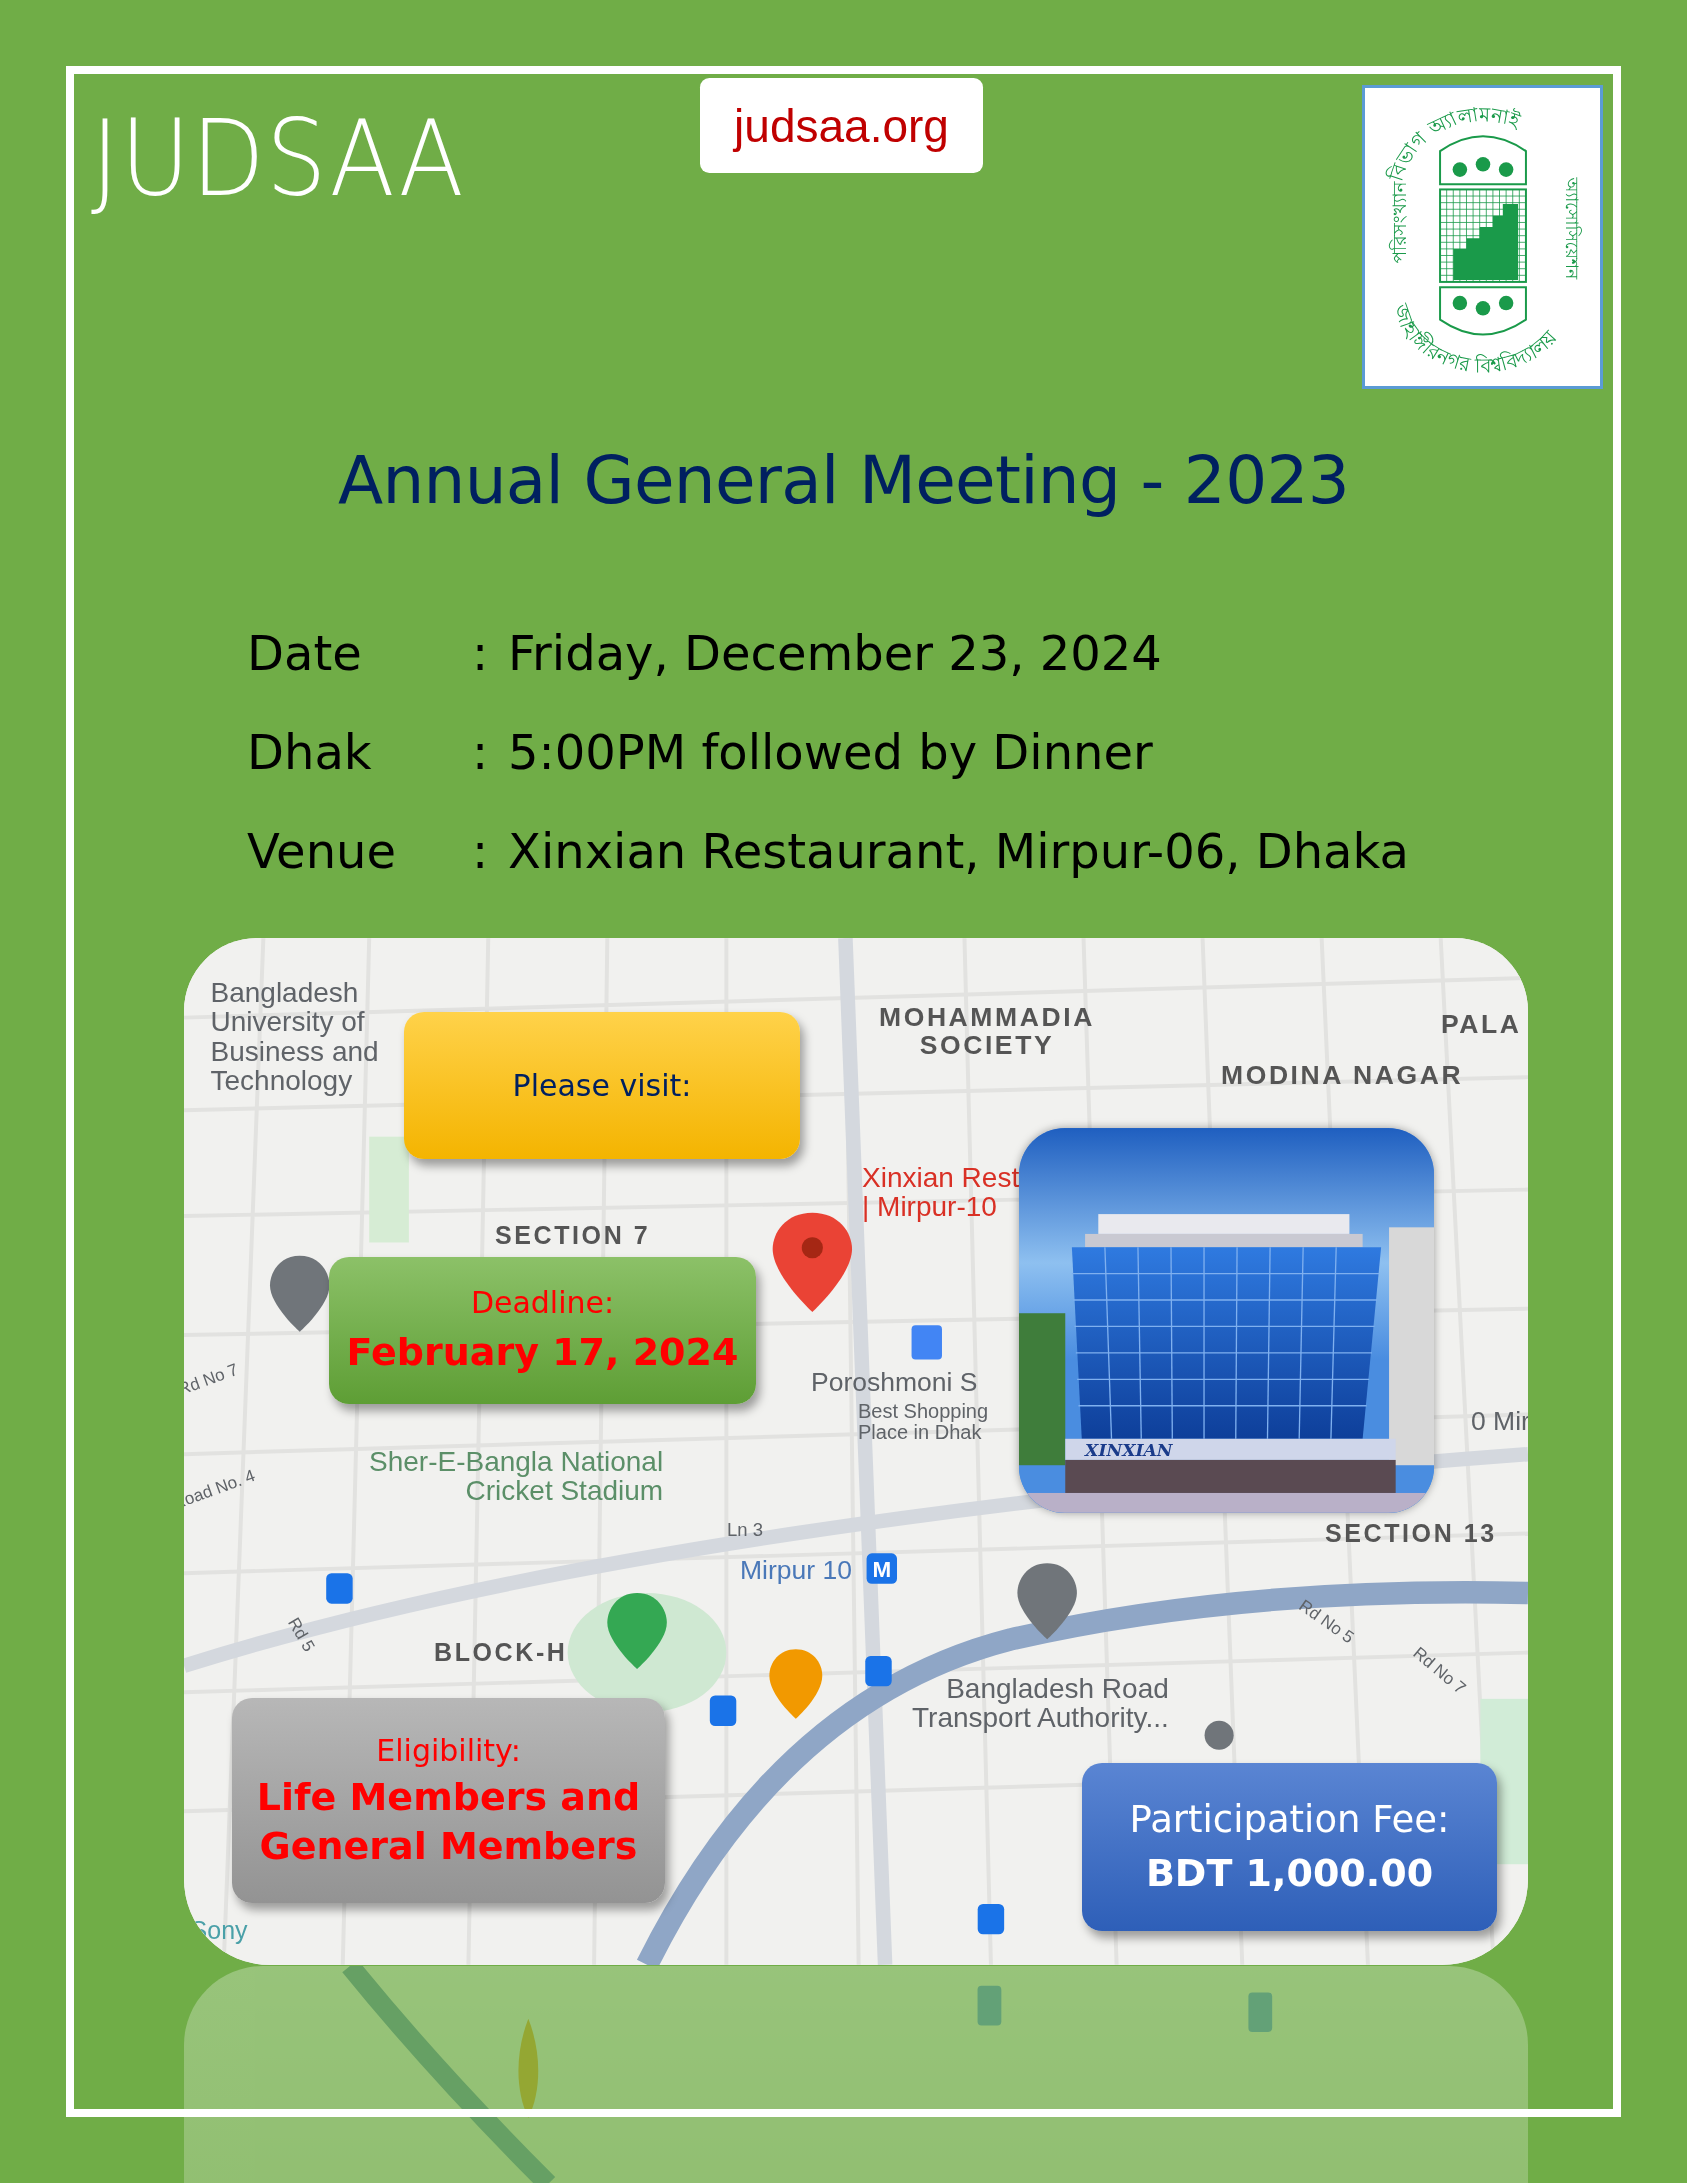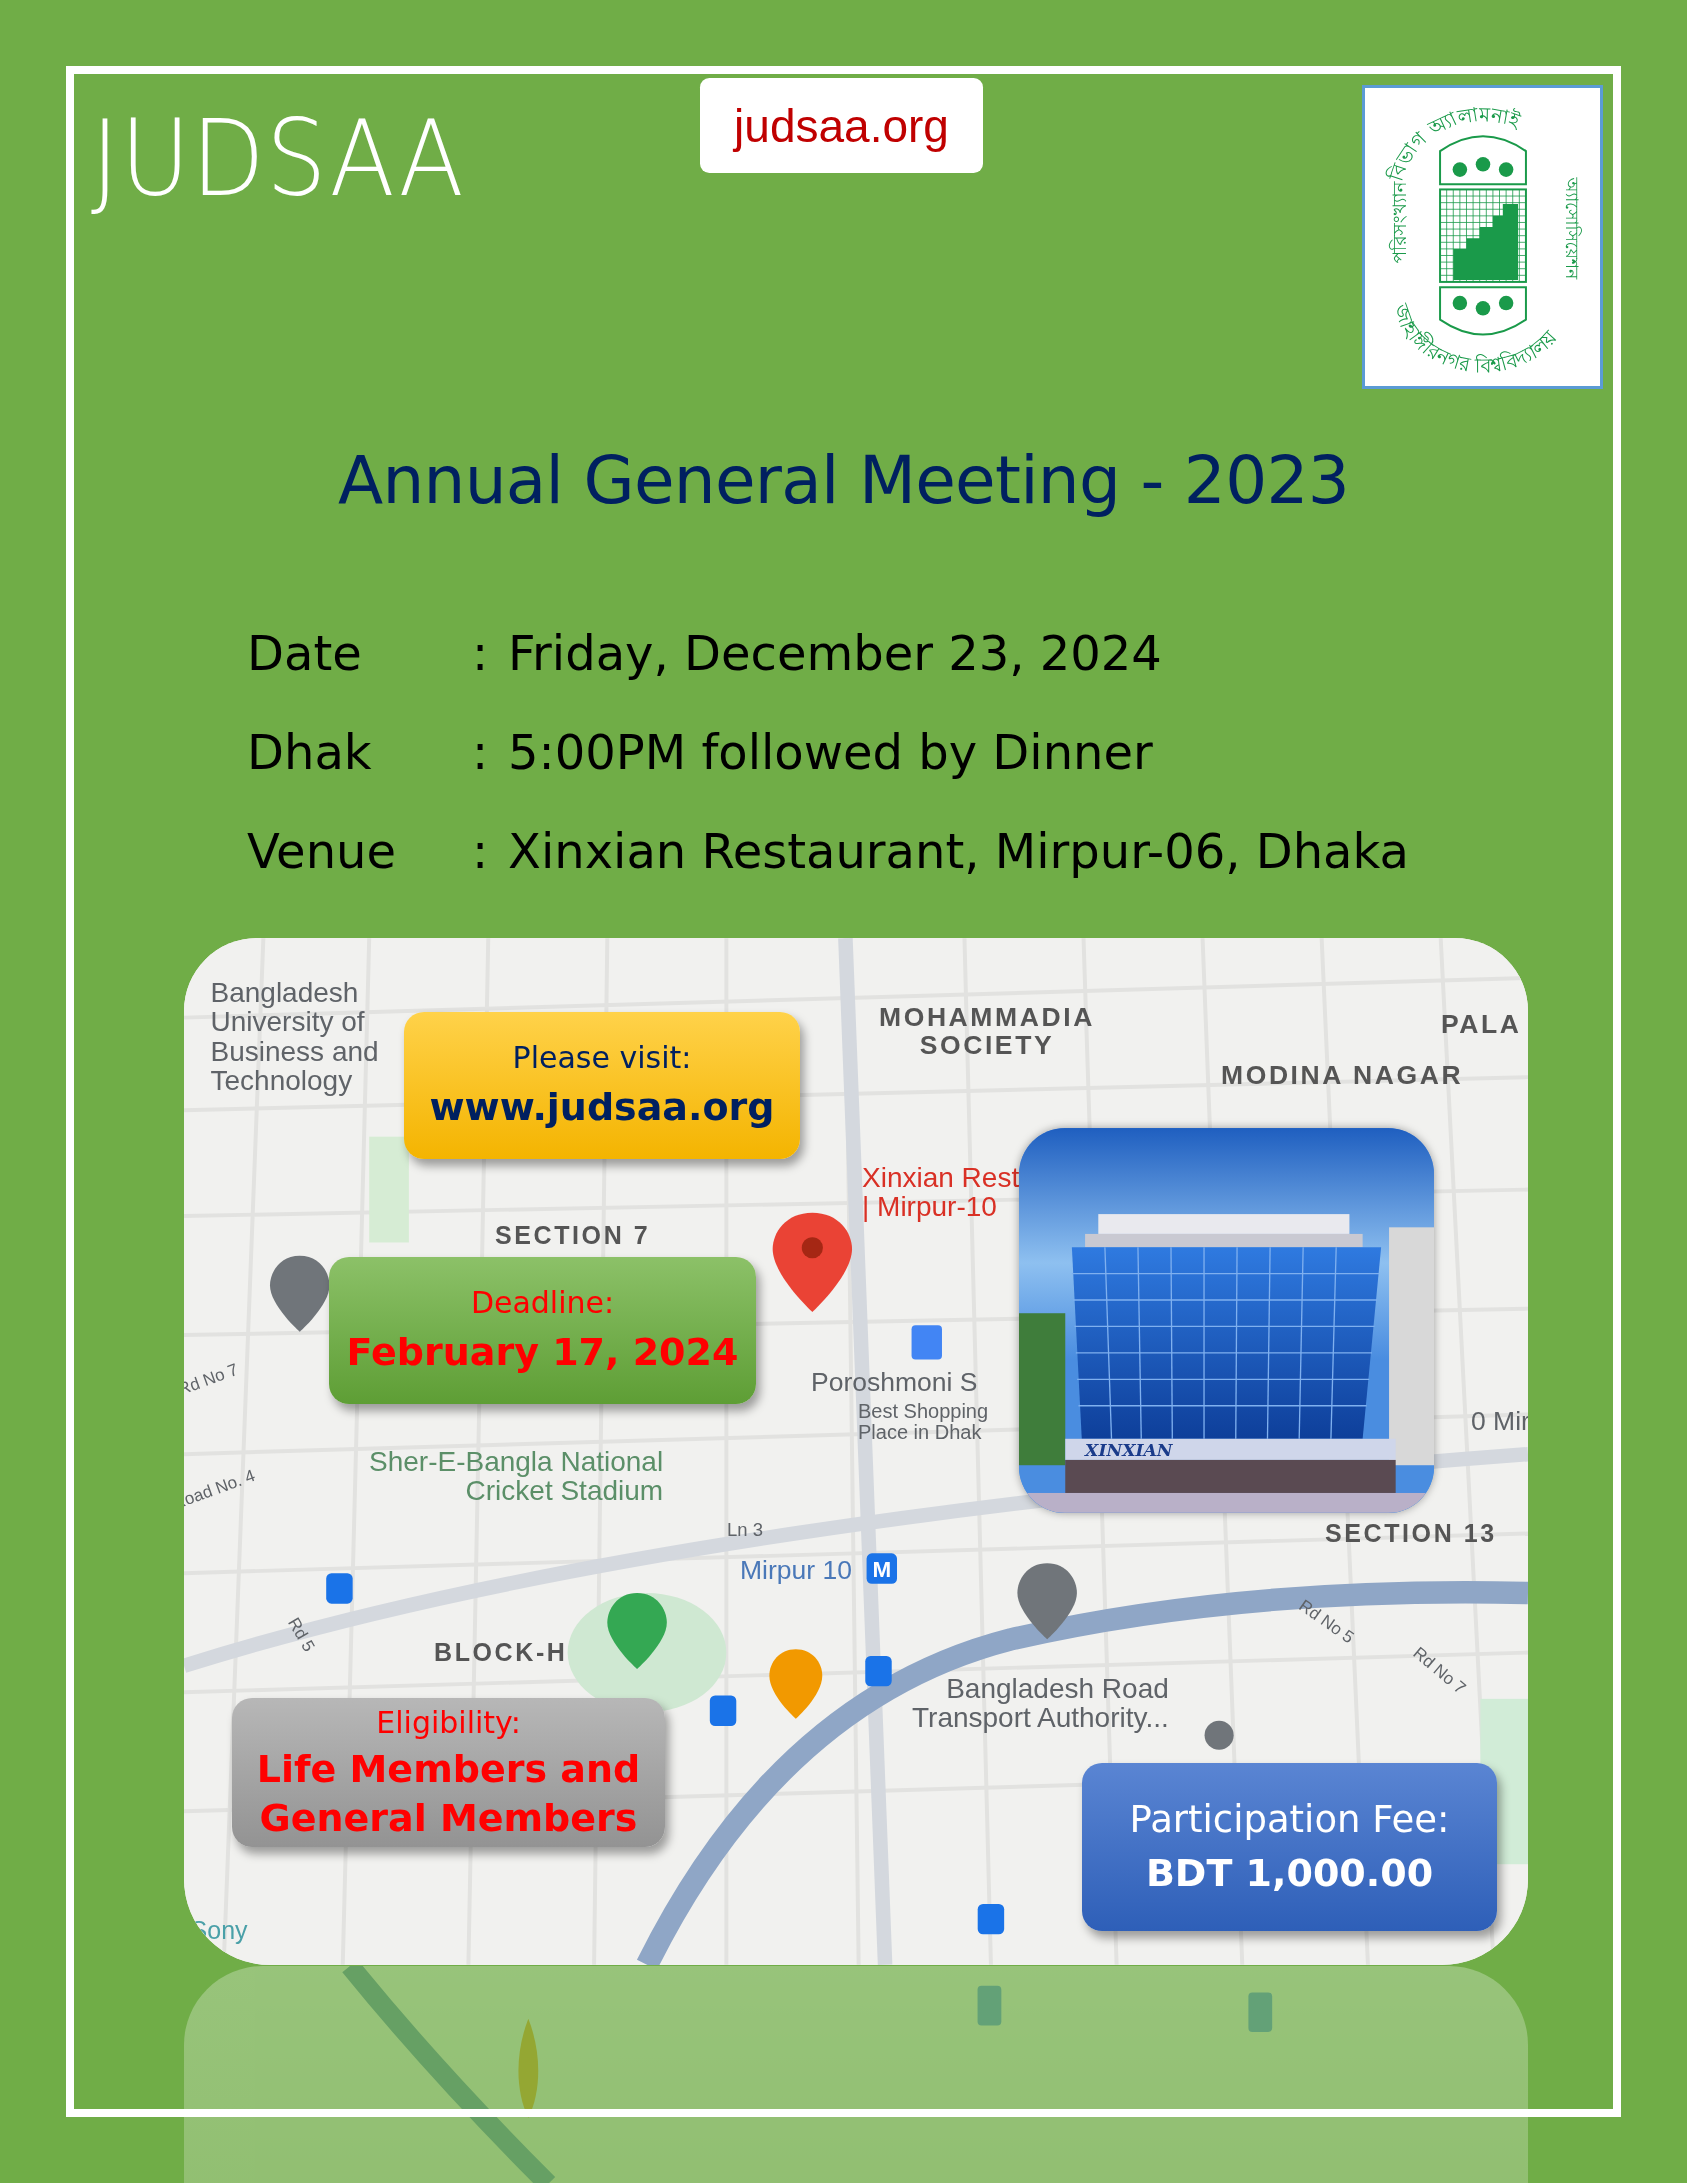--- a/index.html
+++ b/index.html
@@ -60,21 +60,21 @@
     font-family: "DejaVu Sans", sans-serif; box-shadow: 4px 6.6px 9.3px rgba(0,0,0,0.35);
     display: flex; flex-direction: column; justify-content: center;
   }
   .callout .l1 { font-size: 30px; line-height: 1.45; }
   .callout .l2 { font-size: 38px; font-weight: bold; line-height: 1.45; }
   .c-visit { left: 404px; top: 1012px; width: 396px; height: 147px;
     background: linear-gradient(#FFD24A, #F4B400); color: #002060; }
   .c-deadline { left: 329px; top: 1257px; width: 427px; height: 147px;
     background: linear-gradient(#8CC168, #5E9E35); }
   .c-deadline .l1, .c-deadline .l2 { color: #FF0000; }
-  .c-elig { left: 232px; top: 1698px; width: 433px; height: 149px;
+  .c-elig { left: 232px; top: 1698px; width: 433px; height: 205px;
     background: linear-gradient(#B7B7B7, #939393); }
   .c-elig .l1, .c-elig .l2 { color: #FF0000; }
   .c-elig .l2 { line-height: 1.3; }
   .c-fee { left: 1082px; top: 1763px; width: 415px; height: 168px;
     background: linear-gradient(#5A85D3, #2E5FB8); color: #ffffff; }
   .c-fee .l1 { font-size: 37px; }
   .photo {
     position: absolute; left: 1019px; top: 1128px; width: 415px; height: 385px;
     border-radius: 46px; overflow: hidden; box-shadow: 0 0 8px rgba(0,0,0,0.35);
     background: linear-gradient(#2f6fcf 0%, #7fb4ea 25%, #3b82d8 45%);
@@ -298,21 +298,20 @@
     </g>
     <rect x="70" y="470" width="500" height="32" fill="#cfd6ea"></rect>
     <text x="100" y="496" font-size="26" fill="#1a3b8a" font-weight="bold" font-family="DejaVu Serif, serif" font-style="italic">XINXIAN</text>
     <rect x="70" y="502" width="500" height="50" fill="#5a4a52"></rect>
     <rect x="0" y="552" width="628" height="30" fill="#b9b0c8"></rect>
   </svg>
 </div>
 
 <div class="callout c-visit">
   <span class="l1">Please visit:</span>
-  <span class="l2">www.judsaa.org</span>
 </div>
 
 <div class="callout c-deadline">
   <span class="l1">Deadline:</span>
   <span class="l2">February 17, 2024</span>
 </div>
 
 <div class="callout c-elig">
   <span class="l1">Eligibility:</span>
   <span class="l2">Life Members and</span>

